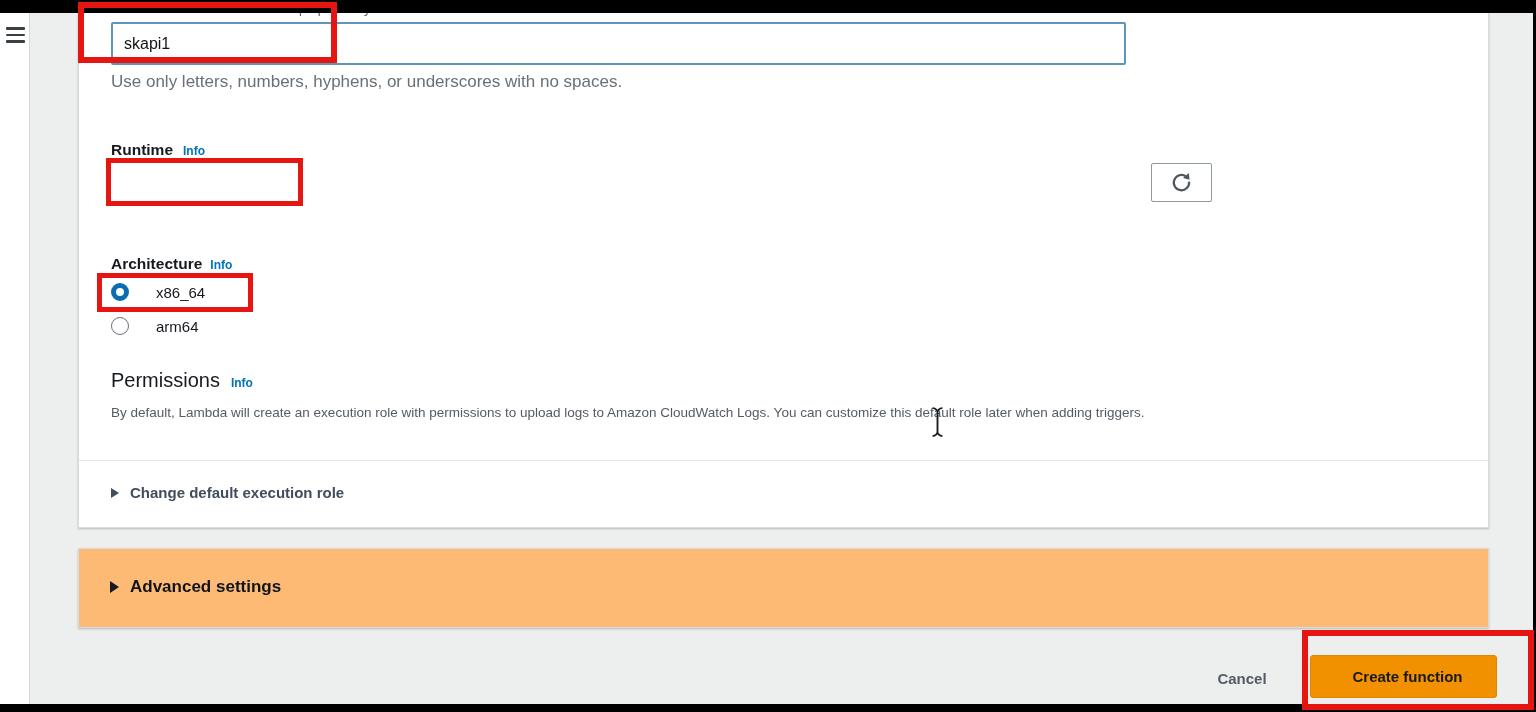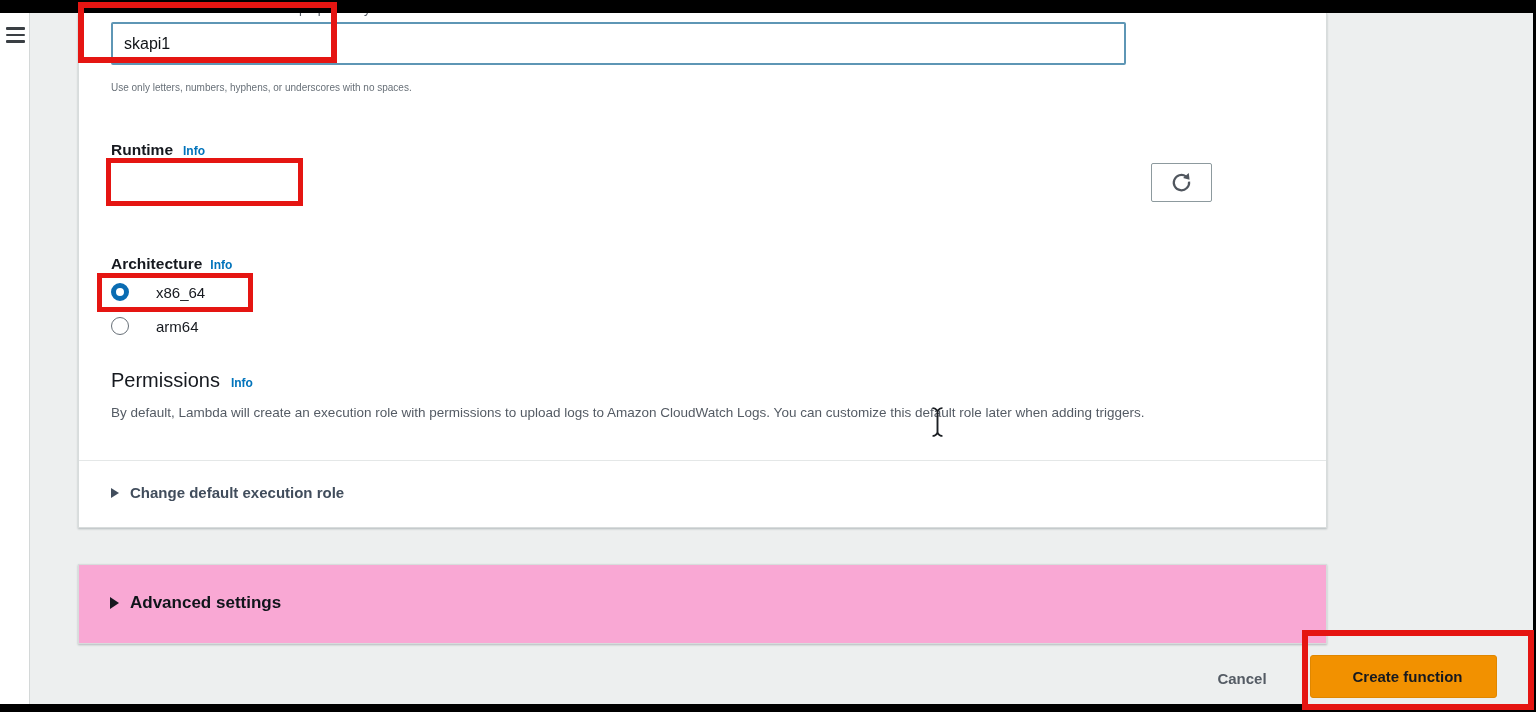--- a/index.html
+++ b/index.html
@@ -9,30 +9,30 @@
 
   
   .main { position:absolute; top:13px; left:0; width:1533px; height:691px; background:#edefef; overflow:hidden; }
 
   
   .nav-strip { position:absolute; top:0; left:0; width:30px; height:100%; background:#fff; border-right:1px solid #d4d8d8; }
   .menu-icon { position:absolute; top:14px; left:6px; width:19px; height:16px; cursor:pointer; }
   .menu-icon span { display:block; height:2.5px; background:#3a3f44; margin-bottom:4px; border-radius:1px; }
 
   
-  .card { position:absolute; left:78px; width:1249px; background:#fff; border:1px solid #d8dcdc; box-shadow:0 1px 2px rgba(0,28,36,.25); }
+  .card { position:absolute; left:78px; width:1411px; background:#fff; border:1px solid #d8dcdc; box-shadow:0 1px 2px rgba(0,28,36,.25); }
   .card1 { top:0; height:515px; border-top:none; }
-  .card2 { top:535px; height:80px; background:#f9a8d4;margin-top:16px; }
+  .card2 { top:535px; height:80px; background:#fdba74; }
 
   .clipped-label { position:absolute; left:32px; top:0; width:900px; height:4px; overflow:hidden; }
   .clipped-label span { display:block; margin-top:-12px; font-size:13px; color:#545b64; }
 
   .name-input { position:absolute; left:32px; top:9px; width:1015px; height:43px; border:2px solid #5e96b5; border-radius:2px; padding:0 11px; font-size:16px; color:#101317; font-family:"Liberation Sans",sans-serif; outline:none; background:#fff; }
 
-  .hint { position:absolute; left:32px; top:69px; font-size:10px; color:#687078; }
+  .hint { position:absolute; left:32px; top:59px; font-size:17px; color:#687078; }
 
   .field-label-row { position:absolute; left:32px; display:flex; align-items:baseline; gap:10px; }
   .field-label { font-size:15.5px; font-weight:700; color:#16191f;margin-top:28px; }
   .info-link { font-size:12px; font-weight:700; color:#0073bb; cursor:pointer; }
   .field-desc { position:absolute; left:32px; font-size:13.5px; color:#545b64; }
 
   .select-box { position:absolute; left:32px; top:149px; width:1015px; height:40px; background:#fff; border:1px solid #8d9a9e; border-radius:2px; display:flex; align-items:center; padding:0 12px; font-size:15px; color:#16191f; cursor:pointer; }
   .caret { position:absolute; right:16px; top:16px; width:0; height:0; border-left:6.5px solid transparent; border-right:6.5px solid transparent; border-top:8px solid #414d5c; }
 
   .refresh-btn { position:absolute; left:1072px; top:150px; width:61px; height:39px; background:#fff; border:1px solid #8d9a9e; border-radius:2px; display:flex; align-items:center; justify-content:center; cursor:pointer; }

